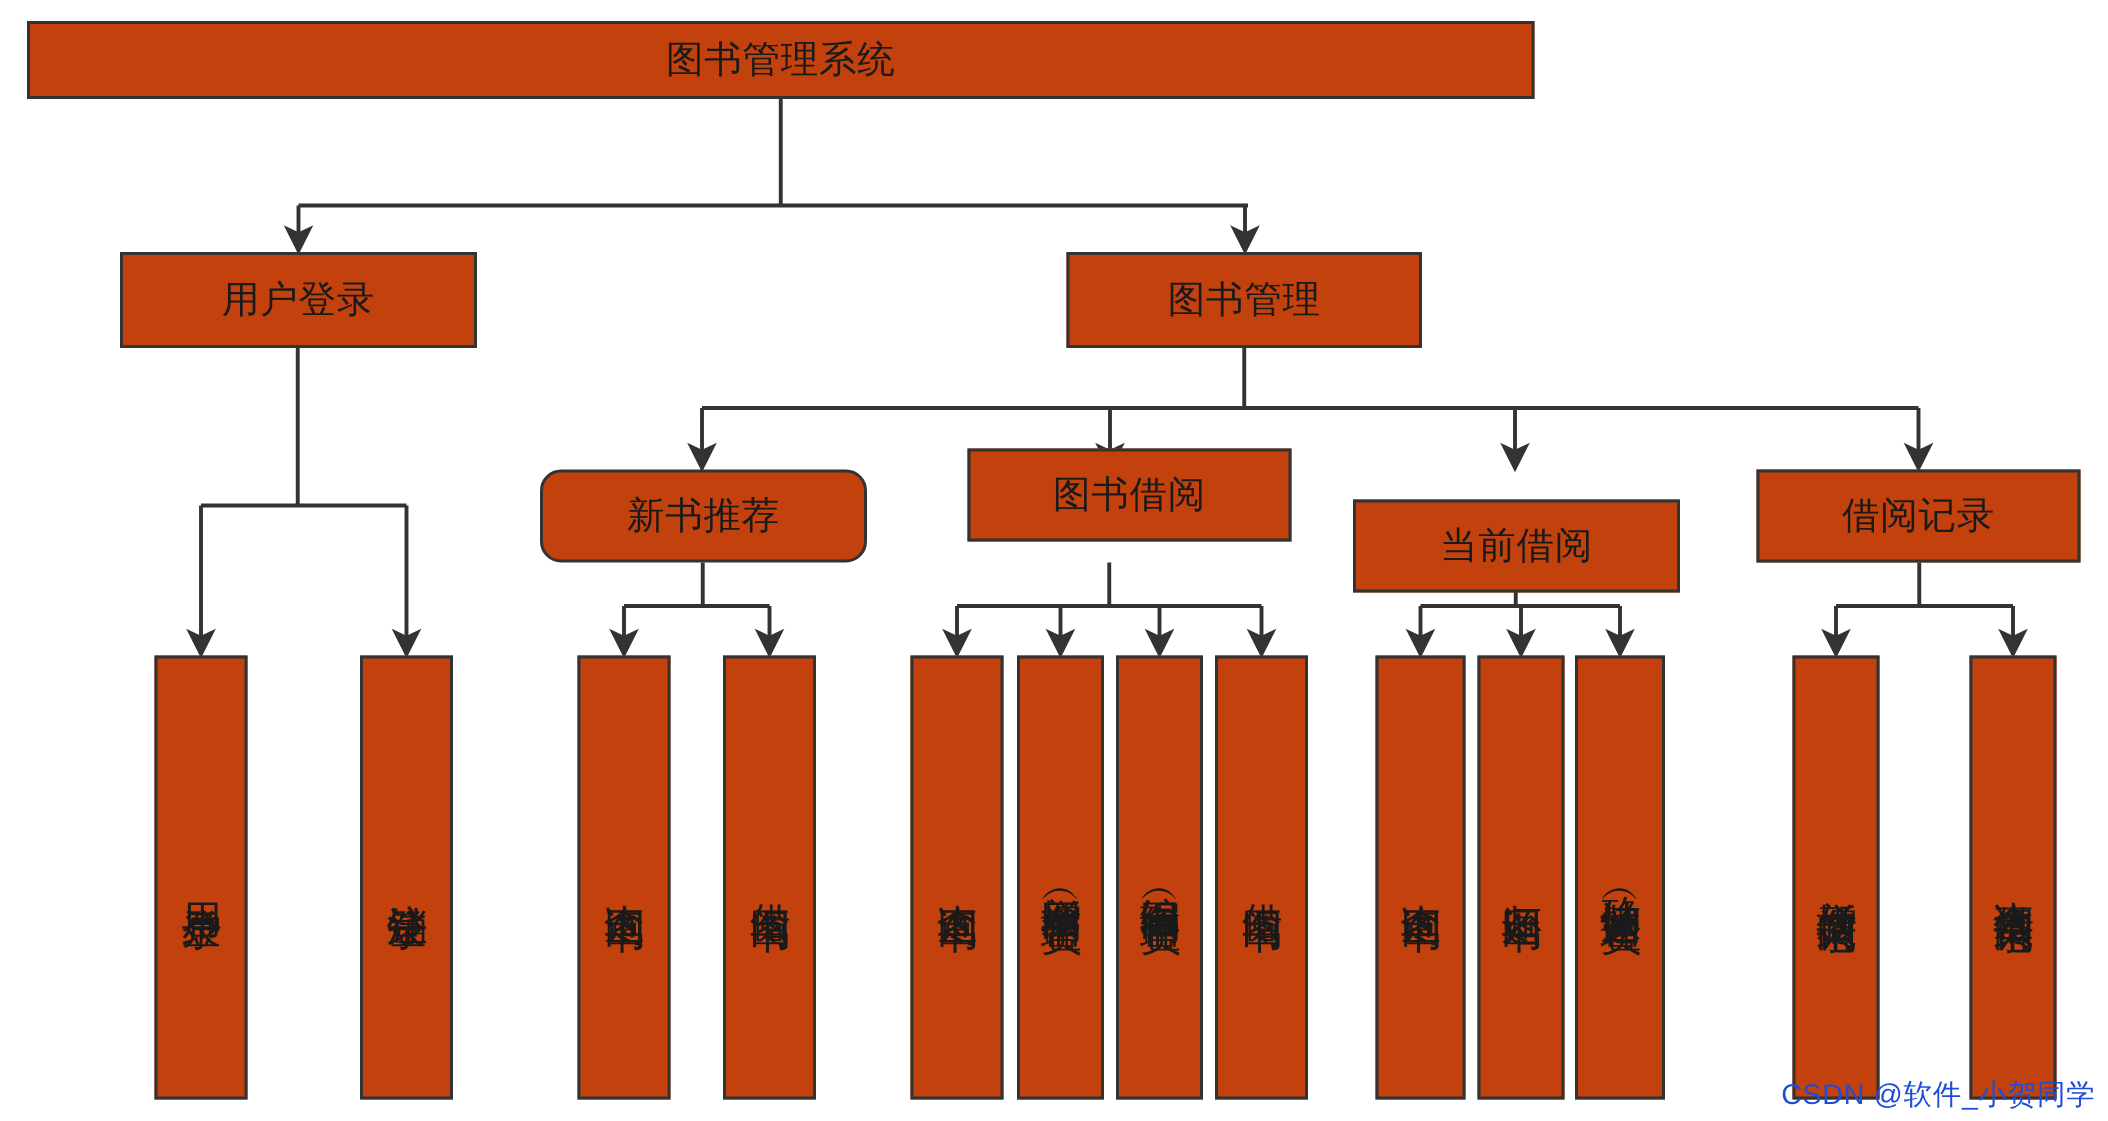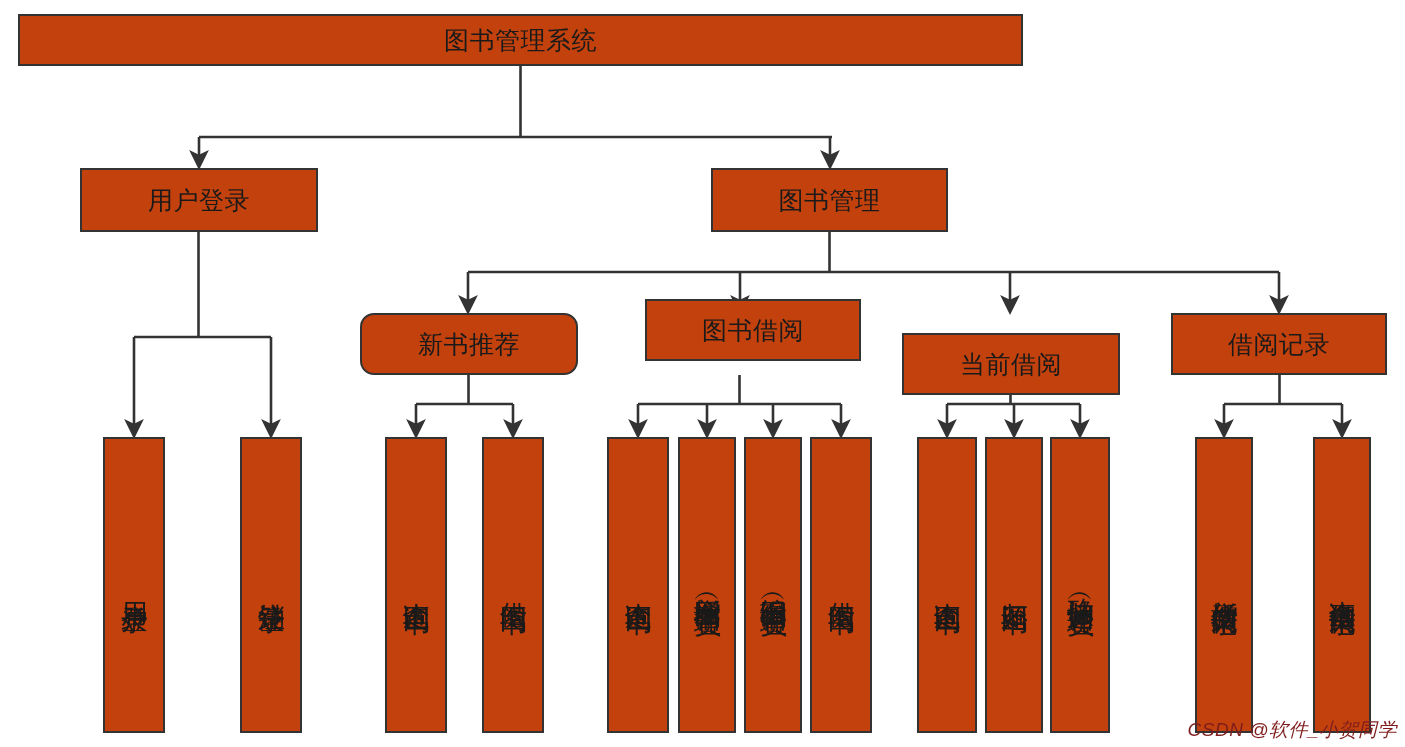--- a/index.html
+++ b/index.html
@@ -54,25 +54,24 @@
     line-height: 1.22;
     letter-spacing: 2px;
     max-height: 268px;
     text-align: center;
   }
   #watermark {
     position: absolute;
     right: 8px;
     bottom: 4px;
     font-size: 19px;
-    color: #7f1d1d;
+    color: #1d4ed8;
     white-space: nowrap;
     z-index: 20;
     letter-spacing: 0.5px;
-    font-style: italic;
   }
 </style>
 </head>
 <body>
 
 <div id="diagram-root">
 
   <svg class="edges" viewBox="0 0 1405 747" xmlns="http://www.w3.org/2000/svg">
     <defs>
       <marker id="arrow" markerWidth="9" markerHeight="9" refX="4.2" refY="4.2" orient="auto" markerUnits="strokeWidth">

